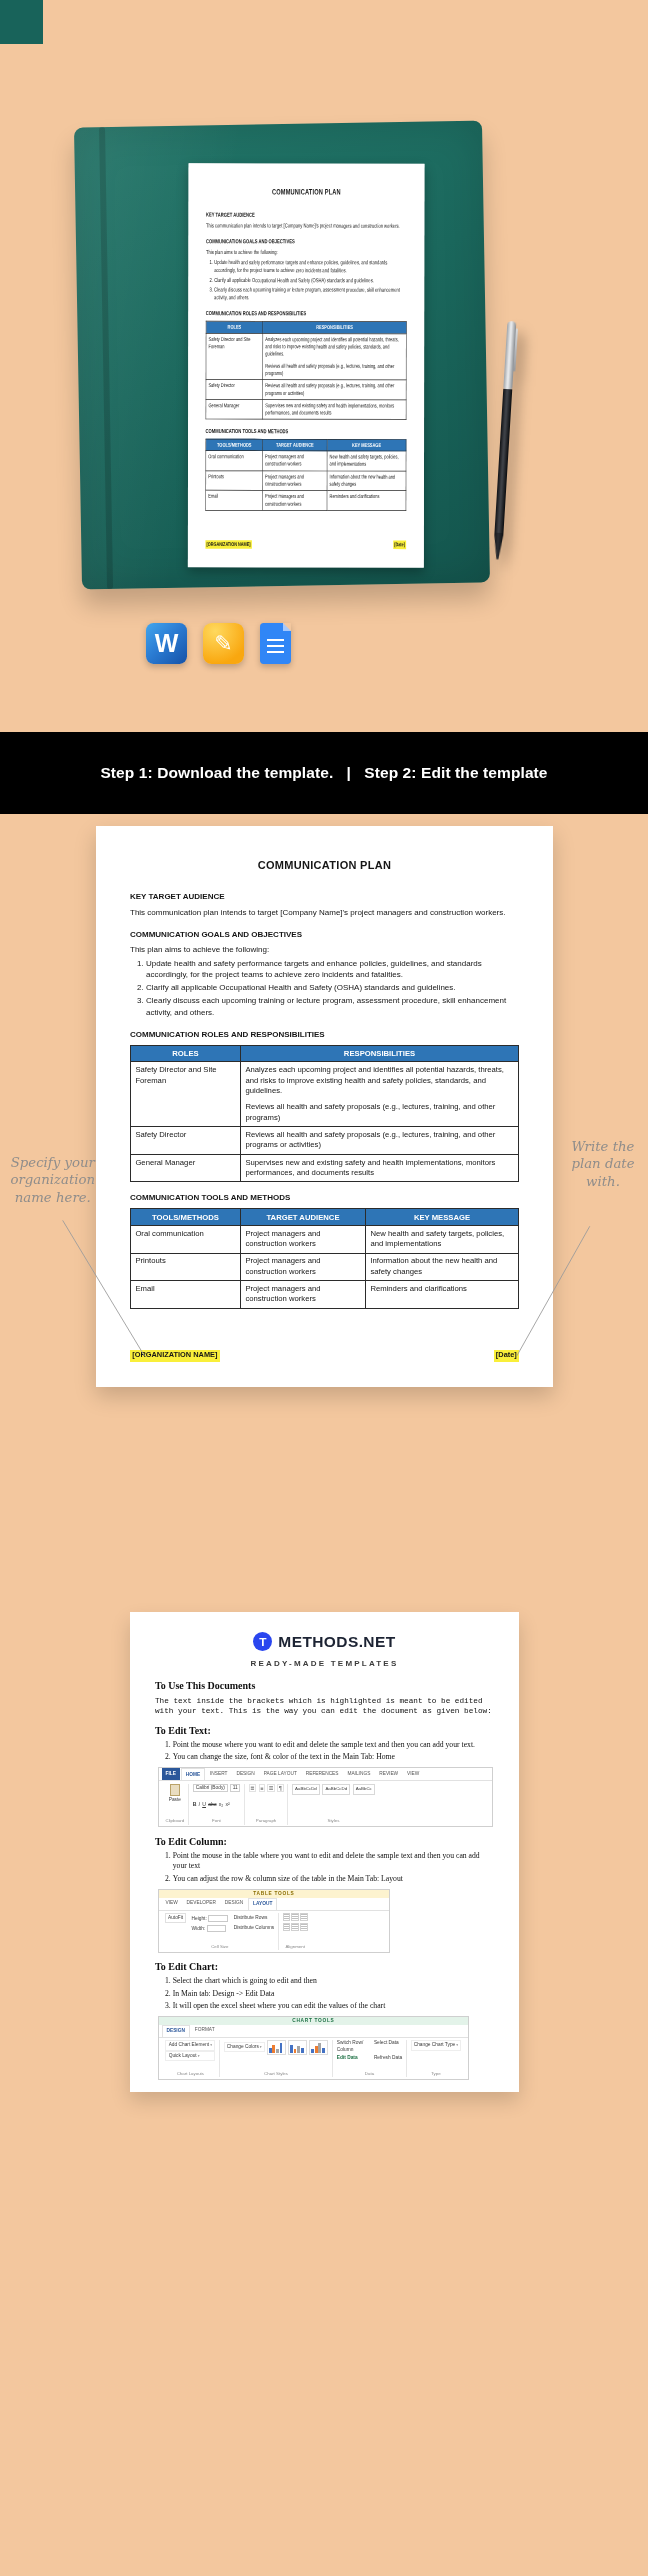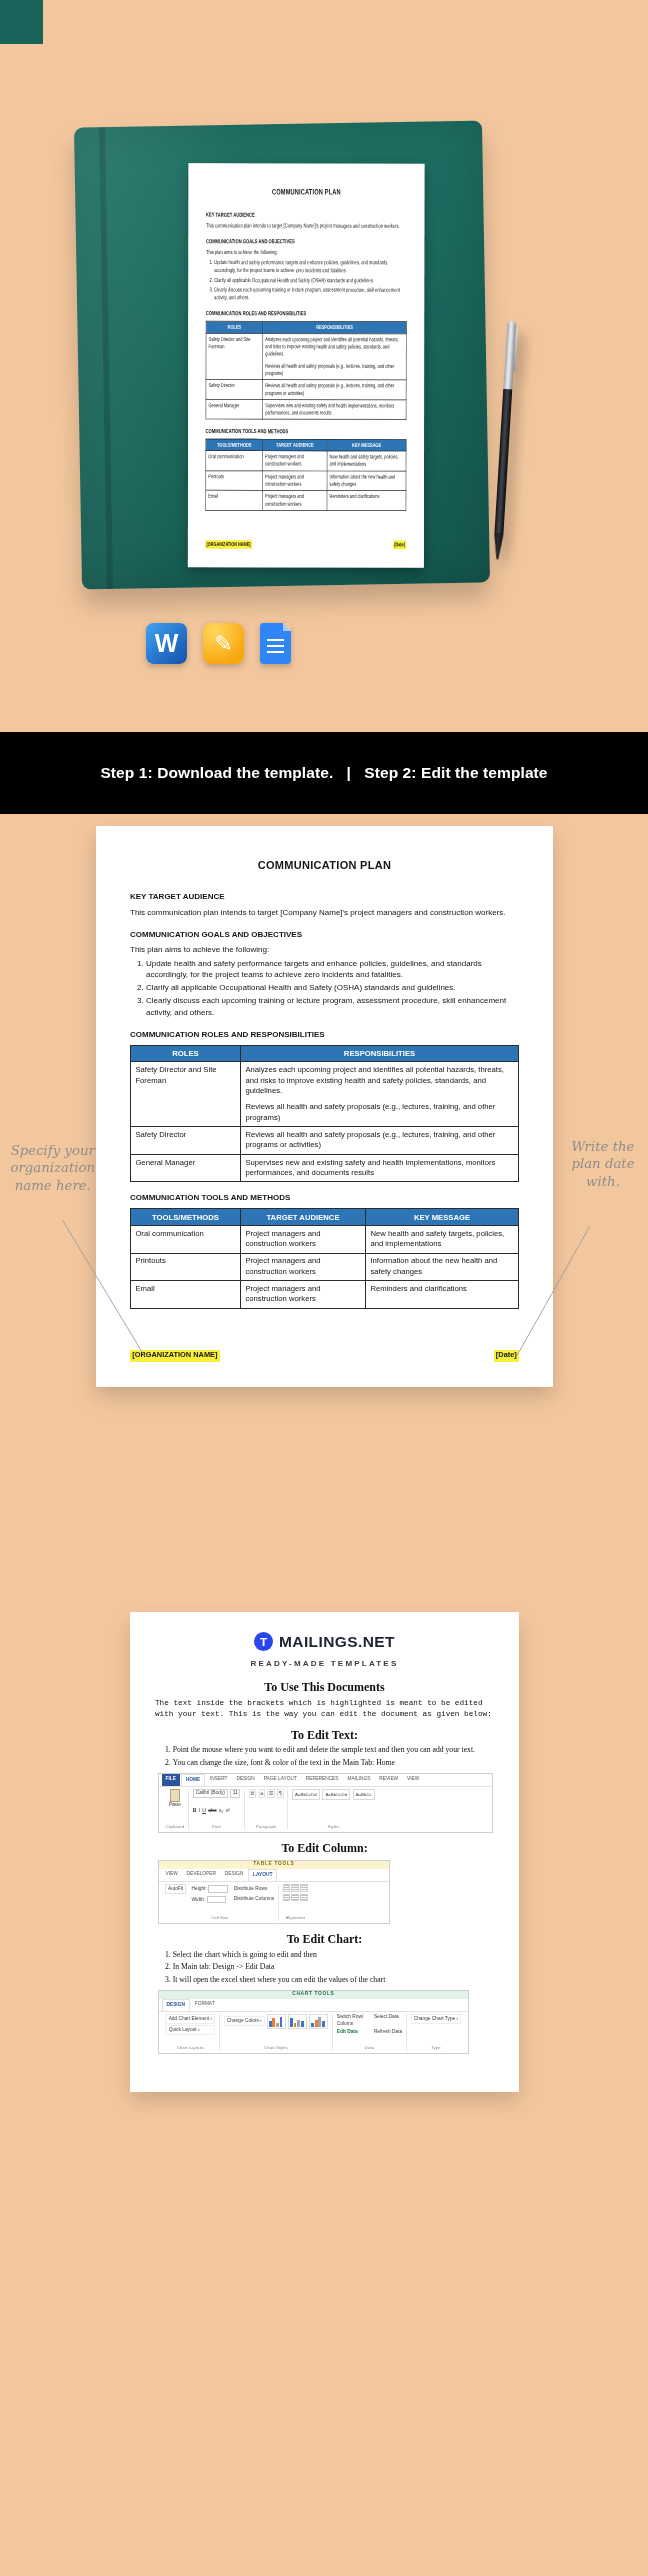--- a/index.html
+++ b/index.html
@@ -69,38 +69,38 @@
   .doc-table td{border:0.7px solid #2b2b2b;padding:2.9px 4.4px;vertical-align:top;line-height:1.35;}
   col.w150{width:110px;} col.w170{width:125px;}
   .resp2{margin-top:5.9px;} .resp2:empty{display:none;margin:0;}
   .hl{background:#f9ef3a;font-weight:bold;font-size:7.4px;padding:0.7px 2.2px;}
   .doc-foot-left{position:absolute;left:34px;bottom:25px;}
   .doc-foot-right{position:absolute;right:34px;bottom:25px;}
   .mini{left:0 !important;top:0 !important;transform:scale(0.516,0.719);transform-origin:top left;box-shadow:none !important;}
 
   .note{position:absolute;color:#8f8d8b;font-family:"DejaVu Serif",serif;font-style:italic;
         font-size:13.3px;line-height:1.3;text-align:center;}
-  .note-left{left:10.3px;top:328px;width:85px;}
+  .note-left{left:10.3px;top:340px;width:85px;}
   .note-right{left:566px;top:324px;width:74px;}
   .connectors{position:absolute;left:0;top:0;pointer-events:none;}
 
   
   #bottom{position:relative;height:963px;}
   .doc2{
     position:absolute;left:130px;top:0;width:389px;height:480px;background:#fff;box-sizing:border-box;
     padding:19px 25px;font-family:"Liberation Serif",serif;font-size:7.7px;color:#101010;line-height:1.4;
     box-shadow:0 8.8px 19px rgba(0,0,0,.16);
   }
   .brand-row{display:flex;align-items:center;justify-content:center;gap:5.9px;font-family:"Liberation Sans",sans-serif;}
   .t-badge{width:19px;height:19px;border-radius:50%;background:#2a46ef;color:#fff;font-weight:bold;font-size:11.8px;
            display:flex;align-items:center;justify-content:center;}
   .brand-text{font-size:15.5px;font-weight:800;color:#1c2333;letter-spacing:0.4px;}
   .brand-sub{text-align:center;font-family:"Liberation Sans",sans-serif;font-size:8px;font-weight:bold;
              letter-spacing:2.2px;color:#3c3c3c;margin:5.2px 0 10.3px;}
-  .ins-h{font-weight:bold;font-size:12px;margin:6.6px 0 2.2px;text-align:center;}
+  .ins-h{font-weight:bold;font-size:10px;margin:6.6px 0 2.2px;}
   .ins-p{margin:0 0 4.4px;font-family:Liberation Mono, monospace;}
   .ins-ol{margin:1.5px 0 4.4px 17.7px;padding:0;}
   .ins-ol li{margin-bottom:1.5px;}
 
   .ribbon{border:0.7px solid #cfcfcf;background:#fff;margin:2.9px 0 7.4px 2.9px;font-family:"Liberation Sans",sans-serif;color:#3b3b3b;}
   .r1{width:333px;} .r2{width:230px;} .r3{width:309px;}
   .r-context{font-size:4.8px;text-align:center;letter-spacing:0.7px;padding:0.7px 0;font-weight:bold;}
   .r-context.yellow{background:#fdf3cf;color:#8a6d00;}
   .r-context.green{background:#e3f3e9;color:#1e7145;}
   .r-tabs{display:flex;align-items:stretch;gap:1.5px;border-bottom:0.7px solid #e1e1e1;padding:0 2.9px;font-size:4.8px;}
@@ -355,21 +355,21 @@
     <line x1="85" y1="552" x2="196" y2="736" stroke="#9b9b9b" stroke-width="1.2"></line>
     <line x1="801" y1="560" x2="702" y2="736" stroke="#9b9b9b" stroke-width="1.2"></line>
   </svg>
 </div>
 
 <div id="bottom">
   <div class="doc2">
 
     <div class="brand-row">
       <span class="t-badge">T</span>
-      <span class="brand-text">MAILINGS.NET</span>
+      <span class="brand-text">METHODS.NET</span>
     </div>
     <div class="brand-sub">READY-MADE TEMPLATES</div>
 
     <div class="ins-h">To Use This Documents</div>
     <p class="ins-p">The text inside the brackets which is highlighted is meant to be edited with your text. This is the way you can edit the document as given below:</p>
 
     <div class="ins-h">To Edit Text:</div>
     <ol class="ins-ol">
       <li>Point the mouse where you want to edit and delete the sample text and then you can add your text.</li>
       <li>You can change the size, font &amp; color of the text in the Main Tab: Home</li>
@@ -424,20 +424,24 @@
             <span class="chip">AaBbCcDd</span>
             <span class="chip">AaBbCcDd</span>
             <span class="chip">AaBbCc</span>
           </div>
           <div class="r-glabel">Styles</div>
         </div>
       </div>
     </div>
 
     <div class="ins-h">To Edit Column:</div>
+    <ol class="ins-ol">
+      <li>Point the mouse in the table where you want to edit and delete the sample text and then you can add your text</li>
+      <li>You can adjust the row &amp; column size of the table in the Main Tab: Layout</li>
+    </ol>
 
     <div class="ribbon r2">
       <div class="r-context yellow">TABLE TOOLS</div>
       <div class="r-tabs">
         <span class="r-tab">VIEW</span>
         <span class="r-tab">DEVELOPER</span>
         <span class="r-tab">DESIGN</span>
         <span class="r-tab active">LAYOUT</span>
       </div>
       <div class="r-body">

